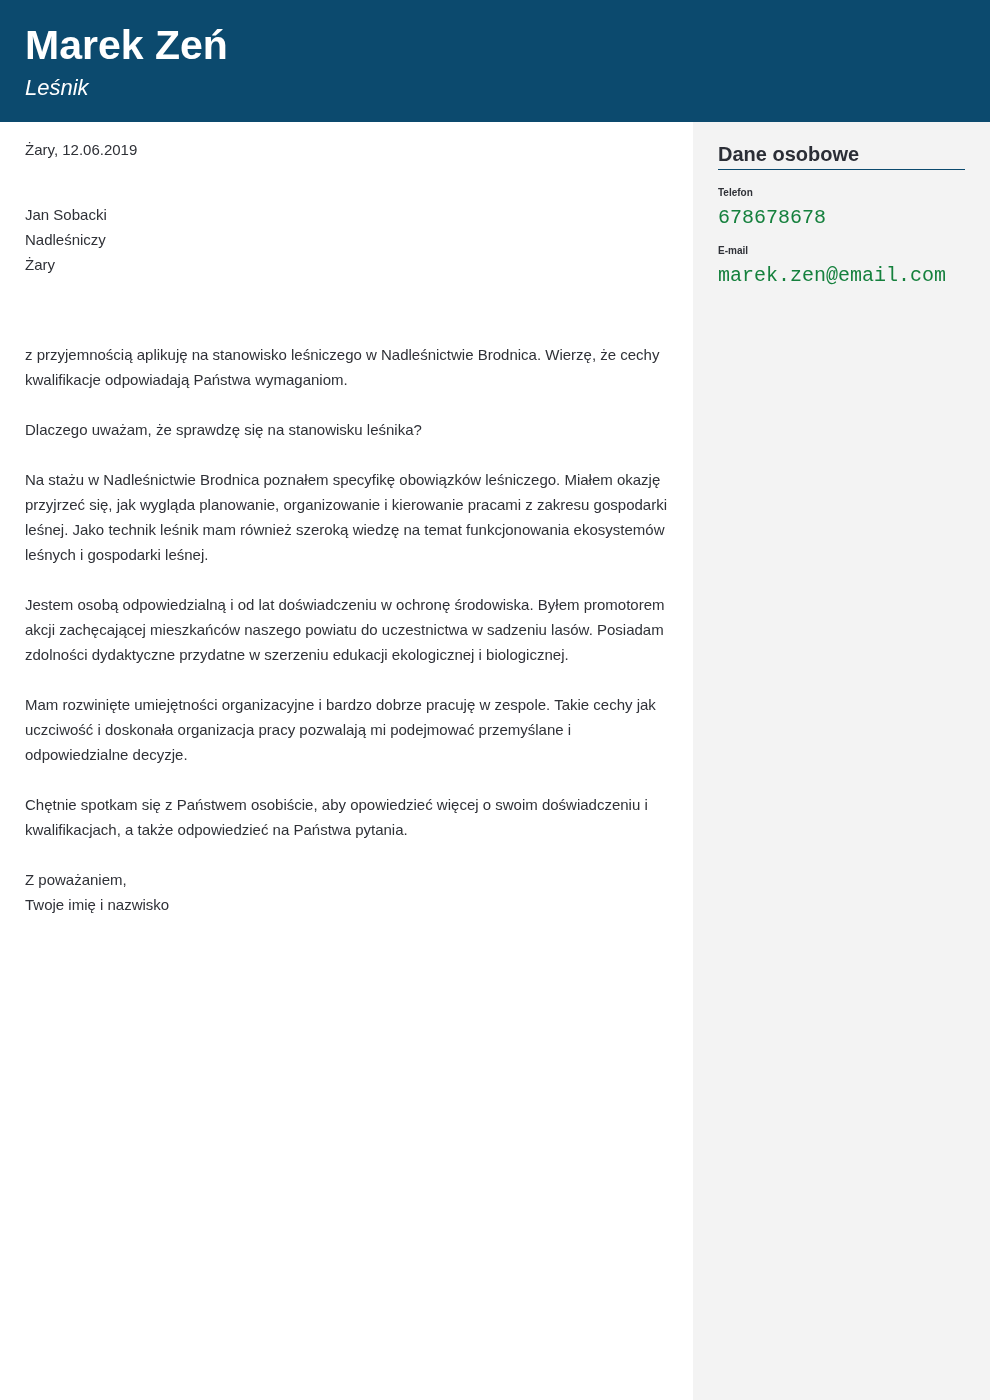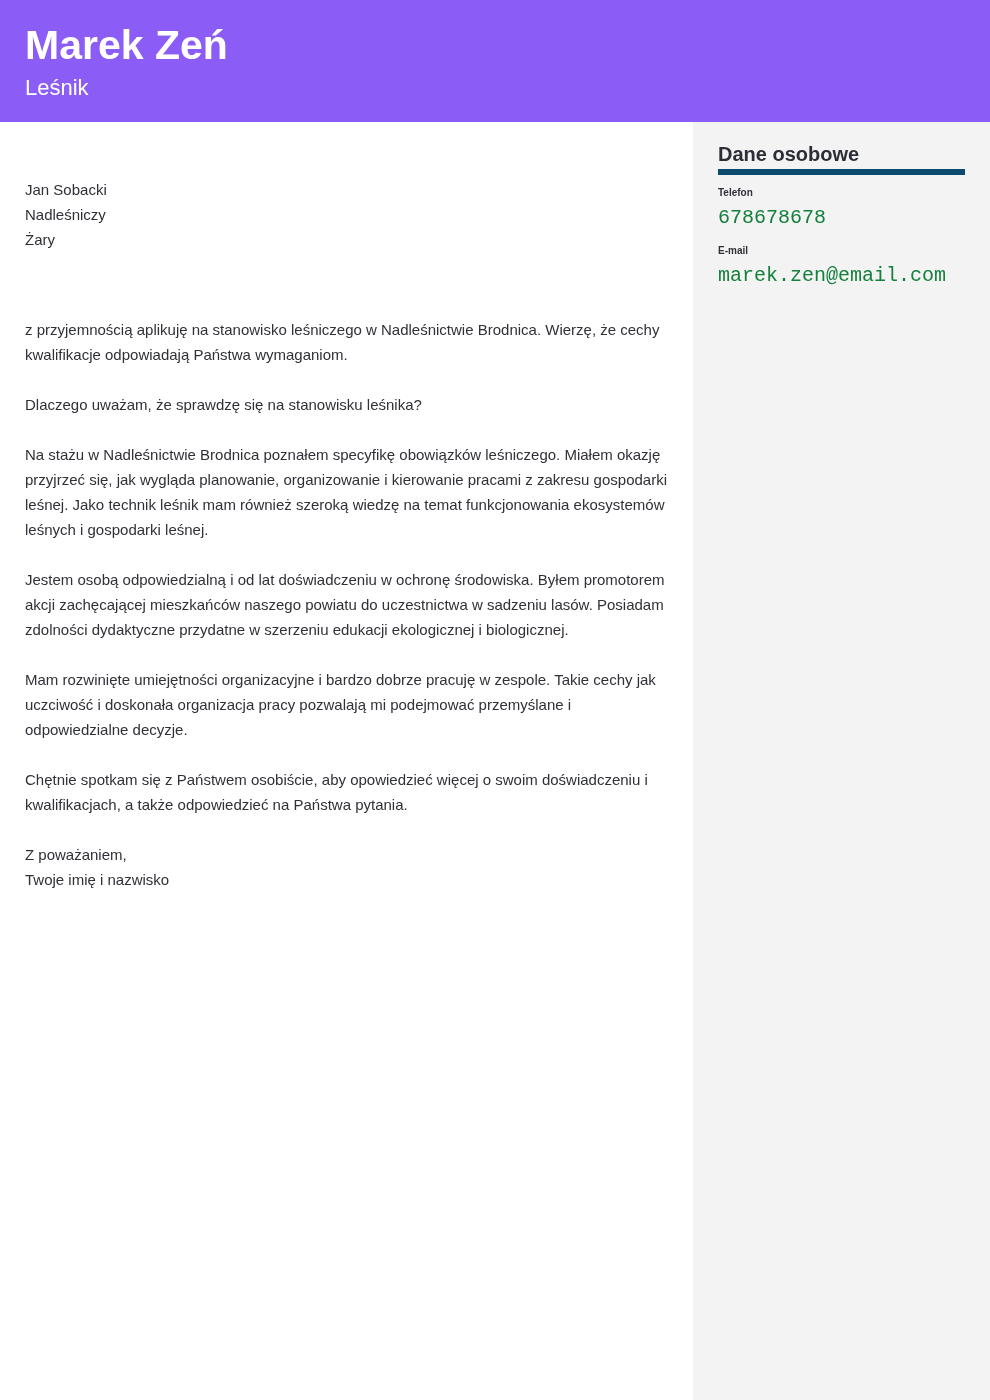--- a/index.html
+++ b/index.html
@@ -4,58 +4,59 @@
 <style>
   html, body { margin: 0; padding: 0; }
   body {
     width: 990px; height: 1400px; position: relative; overflow: hidden;
     background: #ffffff;
     font-family: "Liberation Sans", sans-serif;
     color: #2f3137;
   }
   .header {
     position: absolute; left: 0; top: 0; width: 990px; height: 122px;
-    background: #8b5cf6; color: #ffffff;
+    background: #0c4a6e; color: #ffffff;
   }
   .header .name {
     position: absolute; left: 25px; top: 20px;
     font-size: 41px; font-weight: bold; line-height: 50px; margin: 0;
   }
   .header .role {
     position: absolute; left: 25px; top: 74px;
-    font-size: 22px; line-height: 28px;
+    font-size: 22px; line-height: 28px; font-style: italic;
   }
   .sidebar {
     position: absolute; left: 693px; top: 122px; width: 297px; height: 1278px;
     background: #f3f3f3;
   }
   .sidebar .sec-title {
     position: absolute; left: 25px; top: 20px; width: 247px;
     font-size: 20px; font-weight: bold; color: #2b2e36; line-height: 24px;
-    padding-bottom: 3px; border-bottom: 6px solid #0c4a6e;
+    padding-bottom: 3px; border-bottom: 1px solid #0c4a6e;
   }
   .sidebar .lbl { position: absolute; left: 25px; font-size: 10px; font-weight: bold; color: #2f3137; line-height: 20px; }
   .sidebar .val { position: absolute; left: 25px; font-size: 20px; color: #15803d; line-height: 20px; font-family: Liberation Mono, monospace; }
   .main {
     position: absolute; left: 25px; top: 137px; width: 650px;
     font-size: 15px; line-height: 25px; color: #2f3137;
   }
   .main p { margin: 0; }
   .gap-l { height: 40px; }
   .gap { height: 25px; }
 </style>
 </head>
 <body>
 
 <div class="header">
   <h1 class="name">Marek Zeń</h1>
   <div class="role">Leśnik</div>
 </div>
 
 <div class="main">
+  <p>Żary, 12.06.2019</p>
   <div class="gap-l"></div>
   <div>
     <p>Jan Sobacki</p>
     <p>Nadleśniczy</p>
     <p>Żary</p>
   </div>
   <div class="gap-l"></div>
   <div class="gap"></div>
   <p>z przyjemnością aplikuję na stanowisko leśniczego w Nadleśnictwie Brodnica. Wierzę, że cechy kwalifikacje odpowiadają Państwa wymaganiom.</p>
   <div class="gap"></div>

